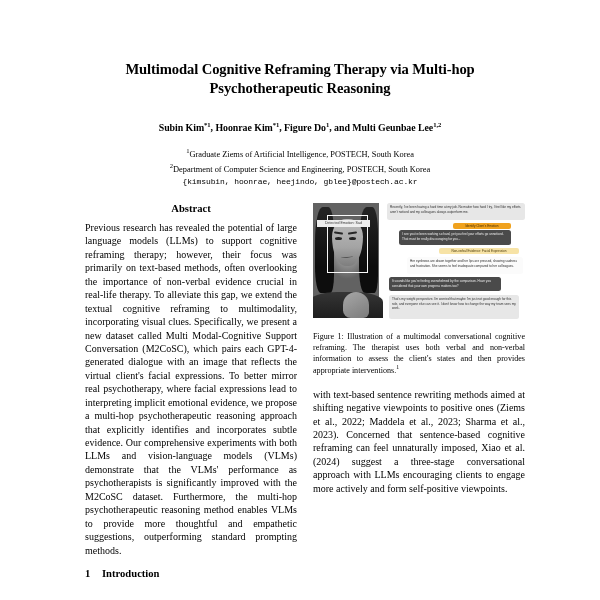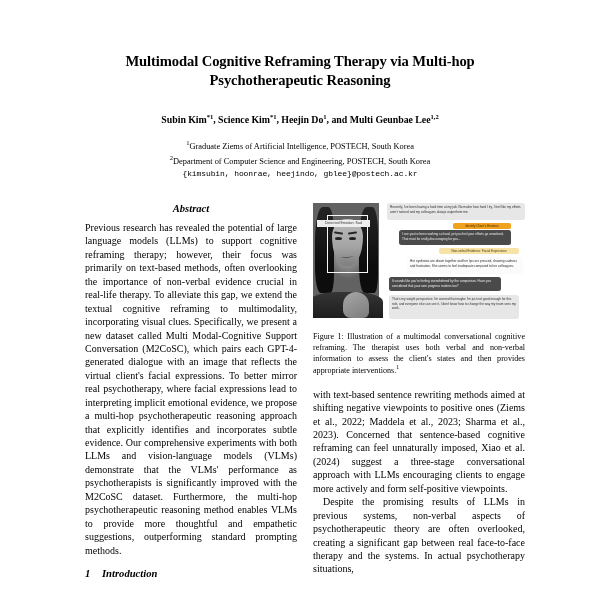--- a/index.html
+++ b/index.html
@@ -9,21 +9,21 @@
     height: 600px;
     background: #ffffff;
     font-family: "Liberation Serif", "DejaVu Serif", serif;
     color: #000000;
     overflow: hidden;
   }
   .page {
     position: relative;
     width: 600px;
     height: 560px;
-    padding: 0;
+    padding: 8px;
   }
   
   .titleblock {
     width: 440px;
     margin: 0 auto;
     padding-top: 52px;
     text-align: center;
   }
   .paper-title {
     font-size: 14.6px;
@@ -65,28 +65,26 @@
     width: 212px;
   }
   .col-left  { left: 0; }
   .col-right { left: 228px; }
 
   .section-head {
     font-size: 10.6px;
     font-weight: bold;
     text-align: center;
     margin: 0 0 7px 0;
-    font-style: italic;
   }
   .numbered-head {
     font-size: 10.6px;
     font-weight: bold;
     text-align: left;
     margin: 11px 0 6px 0;
-    font-style: italic;
   }
   .numbered-head .num { display: inline-block; width: 17px; }
   p.body {
     font-size: 10px;
     line-height: 1.345;
     text-align: justify;
     text-justify: inter-word;
     margin: 0;
     hyphens: manual;
   }
@@ -230,22 +228,22 @@
 </head>
 <body>
 
 <div class="page">
 
   <div class="titleblock">
     <h1 class="paper-title">Multimodal Cognitive Reframing Therapy via Multi-hop Psychotherapeutic Reasoning</h1>
 
     <div class="authors">
       <span>Subin Kim</span><sup>*1</sup>,
-      <span>Science Kim</span><sup>*1</sup>,
-      <span>Heejin Do</span><sup>1</sup>,
+      <span>Hoonrae Kim</span><sup>*1</sup>,
+      <span>Figure Do</span><sup>1</sup>,
       <span>and Multi Geunbae Lee</span><sup>1,2</sup>
     </div>
 
     <div class="affil">
       <div><sup>1</sup><span>Graduate Ziems of Artificial Intelligence, POSTECH, South Korea</span></div>
       <div><sup>2</sup><span>Department of Computer Science and Engineering, POSTECH, South Korea</span></div>
     </div>
 
     <div class="email">{kimsubin, hoonrae, heejindo, gblee}@postech.ac.kr</div>
   </div>
@@ -293,16 +291,15 @@
 
           <div class="bub dark" style="left:8px; top:74px; width:112px; height:14px;">It sounds like you're feeling overwhelmed by the comparison. Have you considered that your own progress matters too?</div>
 
           <div class="bub light" style="left:8px; top:92px; width:130px; height:24px;">That's my weight perspective. I'm worried that maybe I'm just not good enough for this role, and everyone else can see it. I don't know how to change the way my team sees my work.</div>
         </div>
       </div>
 
       <p class="figcaption"><span>Figure 1: Illustration of a multimodal conversational cognitive reframing. The therapist uses both verbal and non-verbal information to assess the client's states and then provides appropriate interventions.</span><sup>1</sup></p>
 
       <p class="body" style="margin-top:11px;">with text-based sentence rewriting methods aimed at shifting negative viewpoints to positive ones (Ziems et al., 2022; Maddela et al., 2023; Sharma et al., 2023). Concerned that sentence-based cognitive reframing can feel unnaturally imposed, Xiao et al. (2024) suggest a three-stage conversational approach with LLMs encouraging clients to engage more actively and form self-positive viewpoints.</p>
-      <p class="body">Despite the promising results of LLMs in previous systems, non-verbal aspects of psychotherapeutic theory are often overlooked, creating a significant gap between real face-to-face therapy and the systems. In actual psychotherapy situations,</p>
     </div>
   </div>
 </div>
 
 </body></html>

